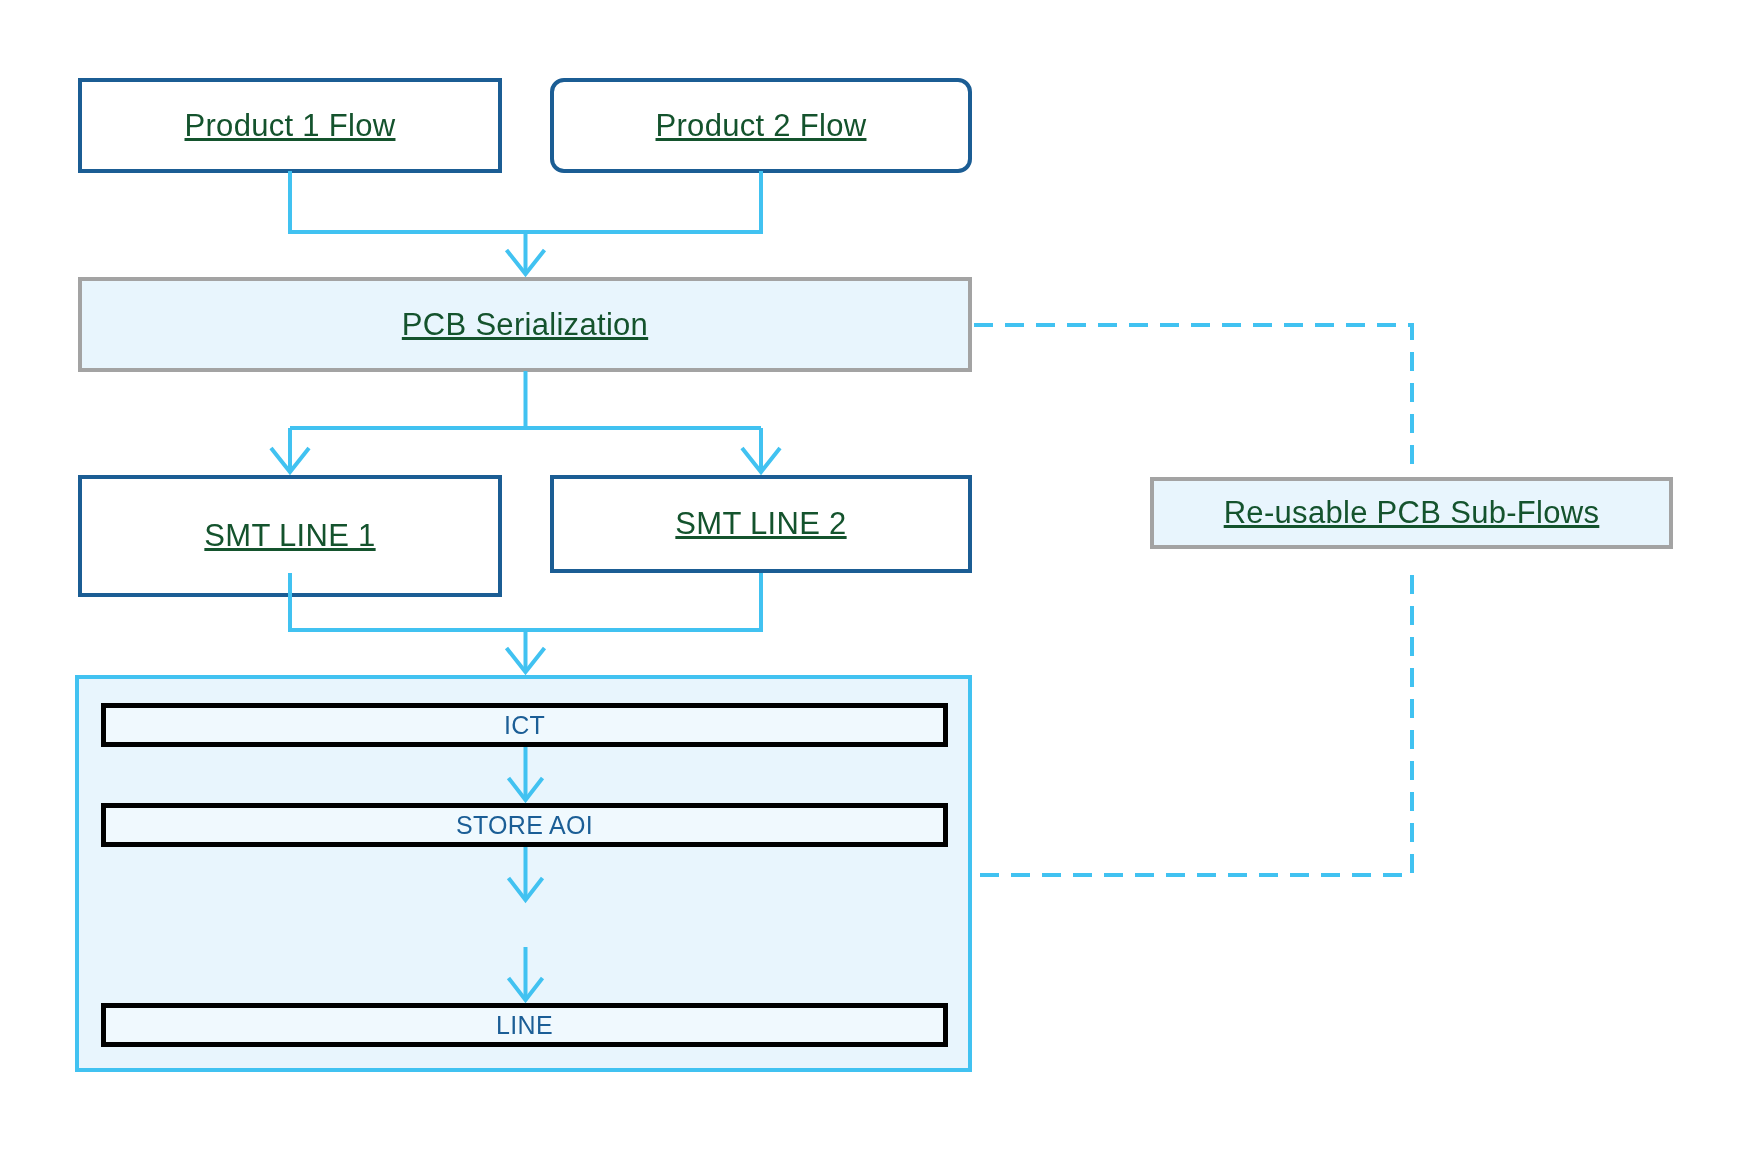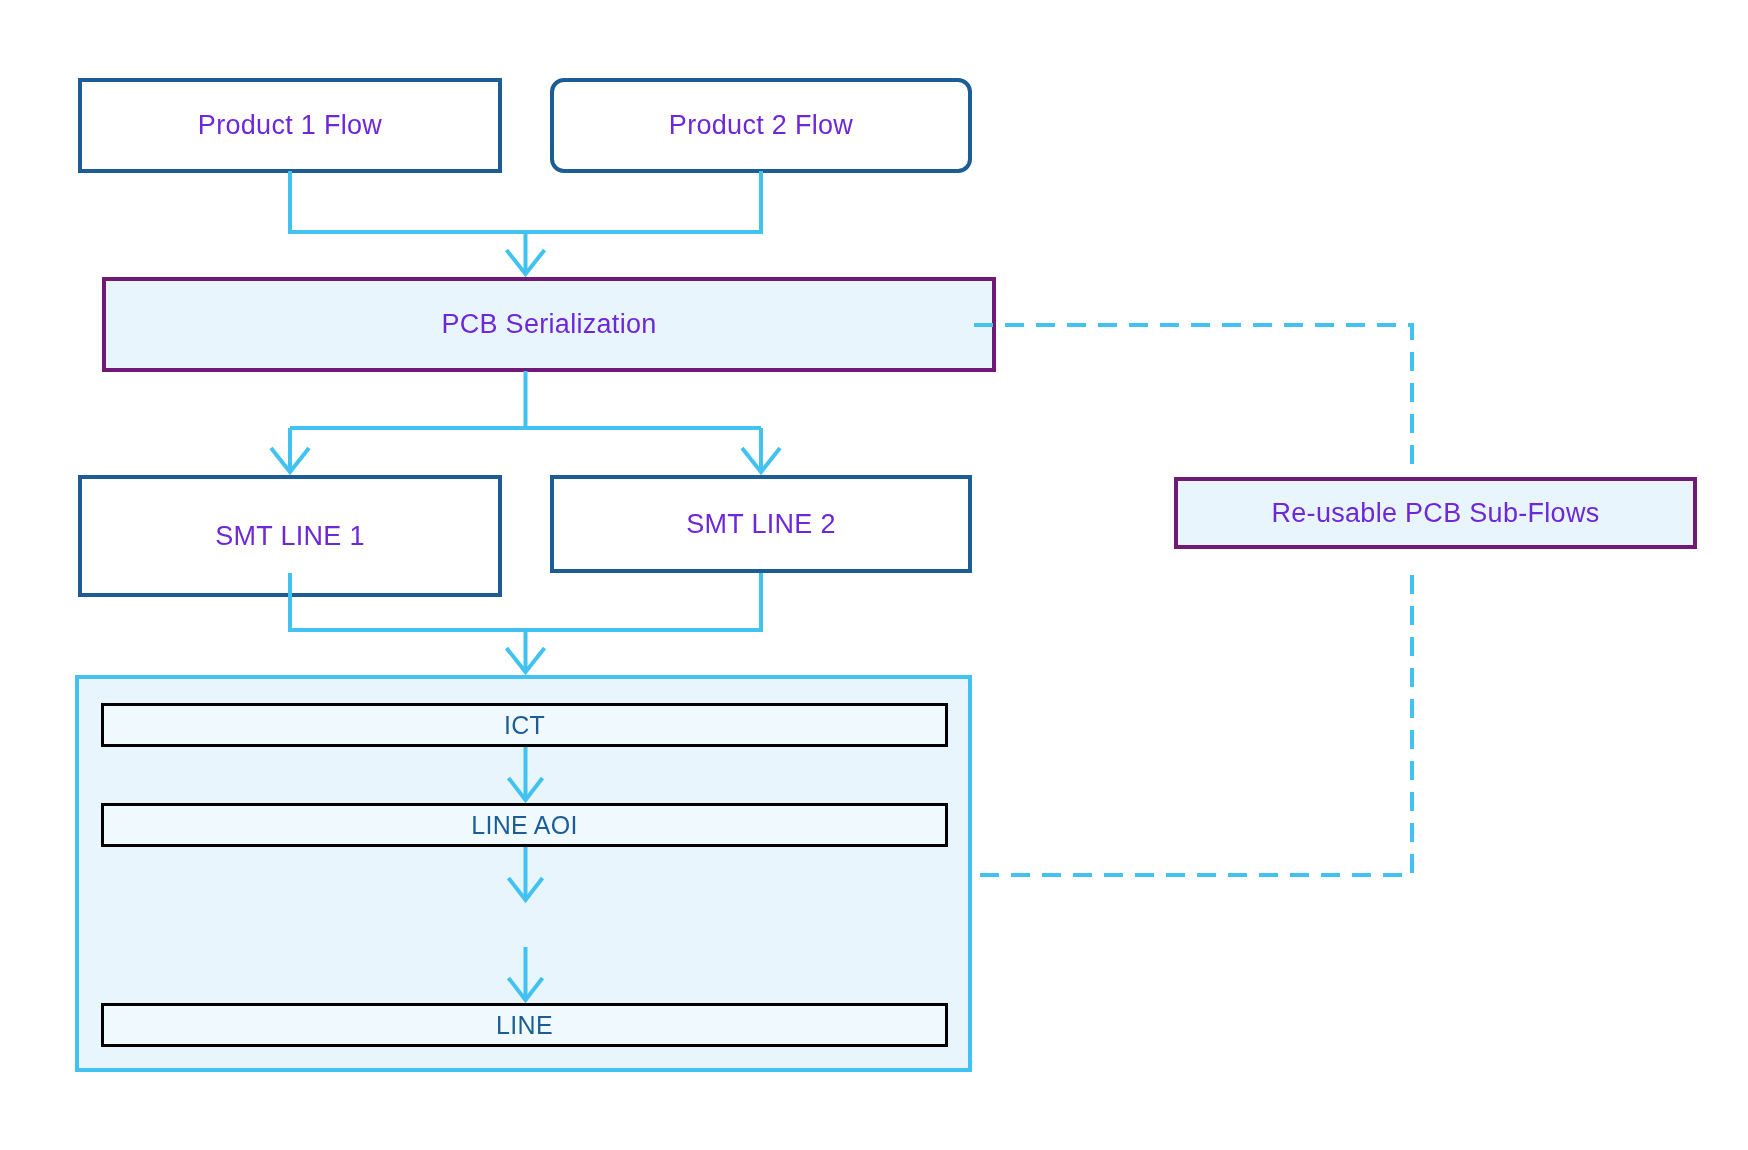--- a/index.html
+++ b/index.html
@@ -14,46 +14,46 @@
     height: 1150px;
     background: #ffffff;
     overflow: hidden;
   }
   .node {
     position: absolute;
     box-sizing: border-box;
     display: flex;
     align-items: center;
     justify-content: center;
-    color: #6d28d9;
-    font-size: 27px;
+    color: #14532d;
+    font-size: 31px;
     letter-spacing: 0.3px;
     background: #ffffff;
+    text-decoration: underline;
   }
   .node.dark {
     border: 4px solid #1b5d94;
   }
   .node.light {
-    border: 4px solid #701a75;
+    border: 4px solid #a3a3a3;
     background: #e8f5fd;
-    margin-left: 24px;
   }
   .group-box {
     position: absolute;
     box-sizing: border-box;
     border: 4px solid #41c2f1;
     background: #e8f5fd;
   }
   .row {
     position: absolute;
     box-sizing: border-box;
     left: 22px;
     width: 847px;
     height: 44px;
-    border: 3px solid #000000;
+    border: 5px solid #000000;
     background: #f0f9fe;
     display: flex;
     align-items: center;
     justify-content: center;
     color: #1b5e96;
     font-size: 25px;
     letter-spacing: 0.3px;
   }
   
   #n-product1 { left: 78px;  top: 78px;  width: 424px; height: 95px; }
@@ -95,21 +95,21 @@
   <div class="node light" id="n-pcb">PCB Serialization</div>
 
   <div class="node dark" id="n-smt1">SMT LINE 1</div>
 
   <div class="node dark" id="n-smt2">SMT LINE 2</div>
 
   <div class="node light" id="n-subflows">Re-usable PCB Sub-Flows</div>
 
   <div class="group-box" id="n-group">
     <div class="row" id="r-ict">ICT</div>
-    <div class="row" id="r-packaoi">LINE AOI</div>
+    <div class="row" id="r-packaoi">STORE AOI</div>
     <div class="row" id="r-store">LINE</div>
   </div>
 
   <svg class="connectors" viewBox="0 0 1748 1150" xmlns="http://www.w3.org/2000/svg">
 
     <path d="M290,171 V232 H761 V171"></path>
     <path d="M525.5,232 V273"></path>
     <polyline points="506.5,250 525.5,274 544.5,250"></polyline>
 
     <path d="M525.5,371 V428"></path>

